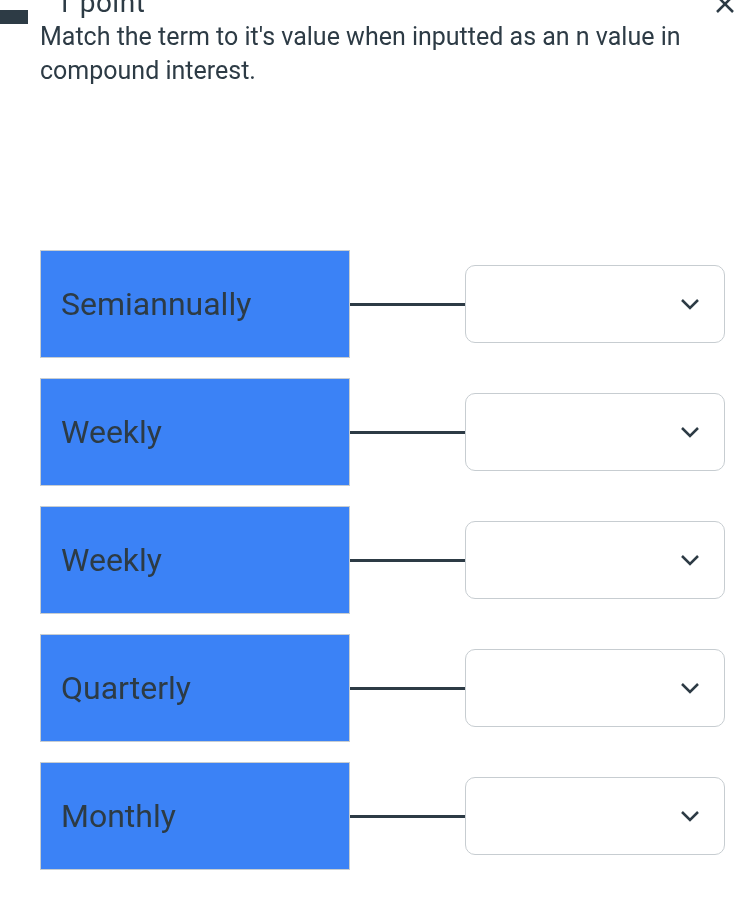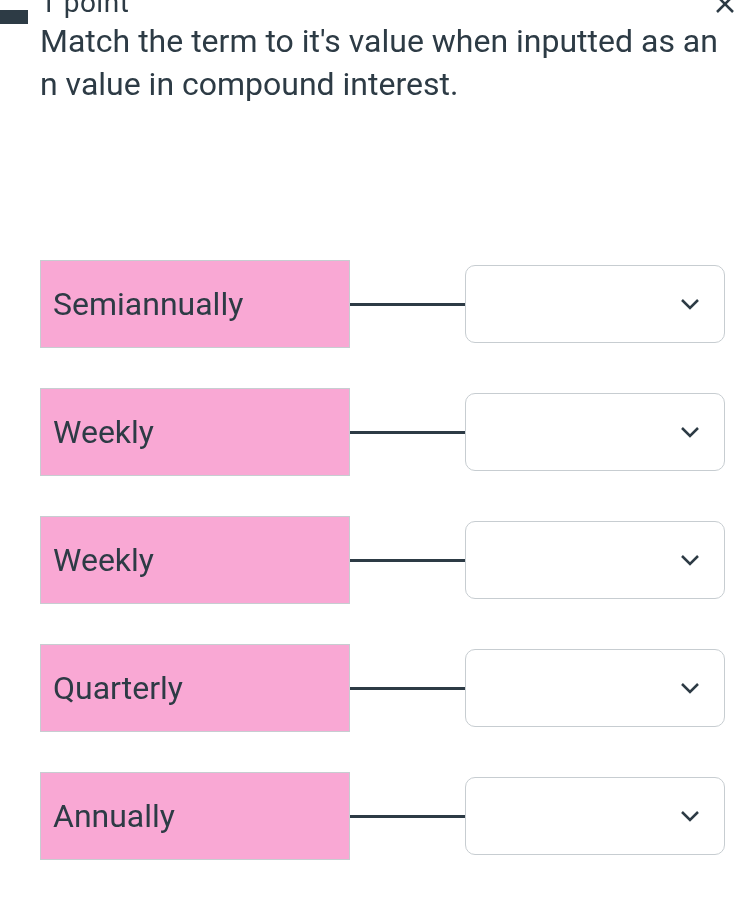--- a/index.html
+++ b/index.html
@@ -15,21 +15,21 @@
       height: 914px;
       position: relative;
       overflow: hidden;
     }
     .top-bar {
       position: absolute;
       top: 0;
       left: 0;
       display: flex;
       align-items: center;
-      gap: 12px;
+      gap: 28px;
     }
     .dark-square {
       width: 28px;
       height: 14px;
       background: #2d3b45;
     }
     .points-label {
       font-size: 28px;
       color: #2d3b45;
       letter-spacing: 0.5px;
@@ -41,45 +41,45 @@
       top: -10px;
       right: 8px;
       font-size: 28px;
       color: #2d3b45;
     }
     .question-text {
       position: absolute;
       top: 20px;
       left: 40px;
       right: 20px;
-      font-size: 32px;
+      font-size: 25px;
       line-height: 1.35;
       color: #2d3b45;
       font-weight: 400;
     }
     .matches {
       position: absolute;
       top: 260px;
       left: 40px;
       right: 20px;
     }
     .match-row {
       display: flex;
       align-items: center;
       margin-bottom: 40px;
       height: 88px;
     }
     .term-box {
       width: 310px;
-      height: 88px;
-      background: #f9a8d4;
+      height: 108px;
+      background: #3b82f6;
       border: 1px solid #c7cdd1;
       display: flex;
       align-items: center;
-      padding-left: 12px;
+      padding-left: 20px;
       font-size: 32px;
       color: #2d3b45;
     }
     .connector {
       flex: 0 0 115px;
       height: 3px;
       background: #2d3b45;
     }
     .dropdown {
       width: 260px;
@@ -179,21 +179,21 @@
       <span class="chevron">
         <svg viewBox="0 0 24 24">
             <polyline points="4 8 12 16 20 8"></polyline>
           </svg>
       </span>
     </div>
   </div>
 
   <div class="match-row">
     <div class="term-box">
-      <span>Annually</span>
+      <span>Monthly</span>
     </div>
     <div class="connector"></div>
     <div class="dropdown">
       <span></span>
       <span class="chevron">
         <svg viewBox="0 0 24 24">
             <polyline points="4 8 12 16 20 8"></polyline>
           </svg>
       </span>
     </div>

